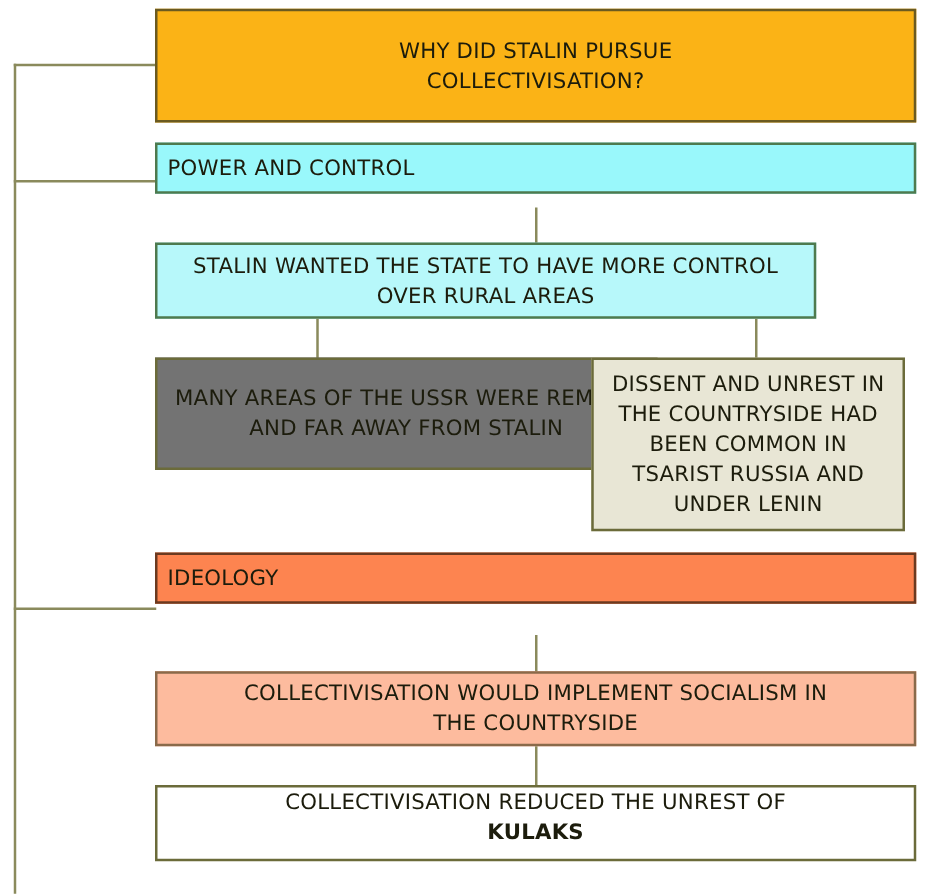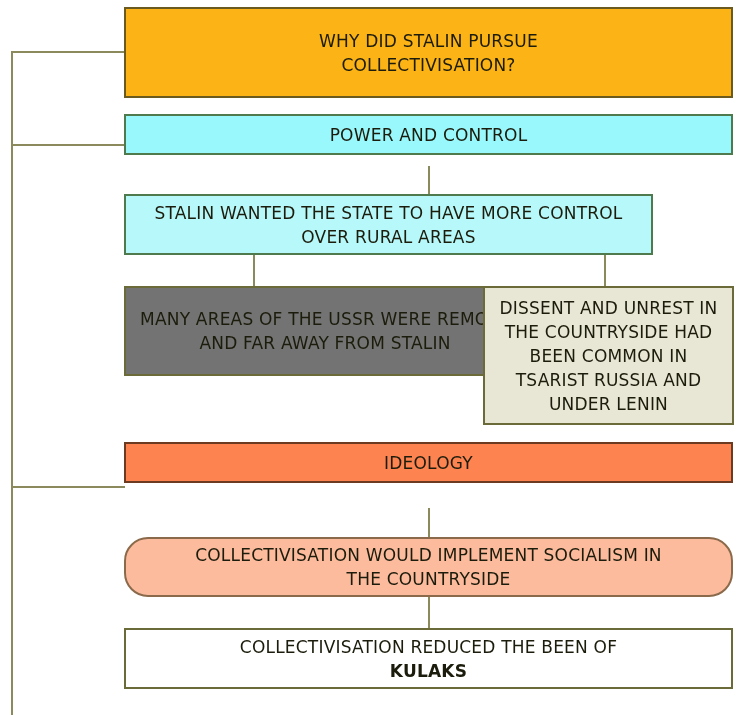--- a/index.html
+++ b/index.html
@@ -1,19 +1,19 @@
 <!DOCTYPE html>
 <html><head>
   <meta charset="utf-8">
   <style>
     html, body { margin: 0; padding: 0; background: #ffffff; }
     body { width: 746px; height: 715px; position: relative; overflow: hidden;
            font-family: "DejaVu Sans", sans-serif; color: #1c1c0c; }
     .box { position: absolute; box-sizing: border-box; border: 2px solid #6b6b3a;
-           display: flex; align-items: center; justify-content: center; text-align: center;
+           display: flex; align-items: center; text-align: center;
            font-size: 17px; line-height: 24px; letter-spacing: 0.2px; padding: 0 8px; }
     .line { position: absolute; background: #8a8a5c; }
     .v { width: 2px; }
     .h { height: 2px; }
     .link { font-weight: bold; }
   </style>
 </head>
 <body>
 
 <div class="line v" style="left:11px; top:51px; height:664px;"></div>
@@ -30,28 +30,28 @@
 </div>
 <div class="line v" style="left:428px; top:166px; height:29px;"></div>
 <div class="box" style="left:124px; top:194px; width:529px; height:61px; background:#b7f8fa; border-color:#4e7a4e;">
   <span>STALIN WANTED THE STATE TO HAVE MORE CONTROL OVER RURAL AREAS</span>
 </div>
 <div class="line v" style="left:253px; top:255px; height:32px;"></div>
 <div class="line v" style="left:604px; top:255px; height:32px;"></div>
 <div class="box" style="left:124px; top:286px; width:402px; height:90px; background:#737373;">
   <span>MANY AREAS OF THE USSR WERE REMOTE AND FAR AWAY FROM STALIN</span>
 </div>
-<div class="box" style="left:473px; top:286px; width:251px; height:139px; background:#e8e6d5; padding:0 14px;margin-left:10px;">
+<div class="box" style="left:473px; top:286px; width:251px; height:139px; background:#e8e6d5; padding:0 14px;">
   <span>DISSENT AND UNREST IN THE COUNTRYSIDE HAD BEEN COMMON IN TSARIST RUSSIA AND UNDER LENIN</span>
 </div>
 
 <div class="box" style="left:124px; top:442px; width:609px; height:41px; background:#fd8450; border-color:#6b3a20;">
   <span>IDEOLOGY</span>
 </div>
 <div class="line v" style="left:428px; top:508px; height:30px;"></div>
-<div class="box" style="left:124px; top:537px; width:609px; height:60px; background:#fdbb9e; border-color:#8a6a4a; padding:0 60px;border-radius:24px;">
+<div class="box" style="left:124px; top:537px; width:609px; height:60px; background:#fdbb9e; border-color:#8a6a4a; padding:0 60px;">
   <span>COLLECTIVISATION WOULD IMPLEMENT SOCIALISM IN THE COUNTRYSIDE</span>
 </div>
 <div class="line v" style="left:428px; top:597px; height:32px;"></div>
 <div class="box" style="left:124px; top:628px; width:609px; height:61px; background:#ffffff; flex-direction:column;">
-  <span>COLLECTIVISATION REDUCED THE BEEN OF</span>
+  <span>COLLECTIVISATION REDUCED THE UNREST OF</span>
   <span class="link">KULAKS</span>
 </div>
 
 </body></html>

